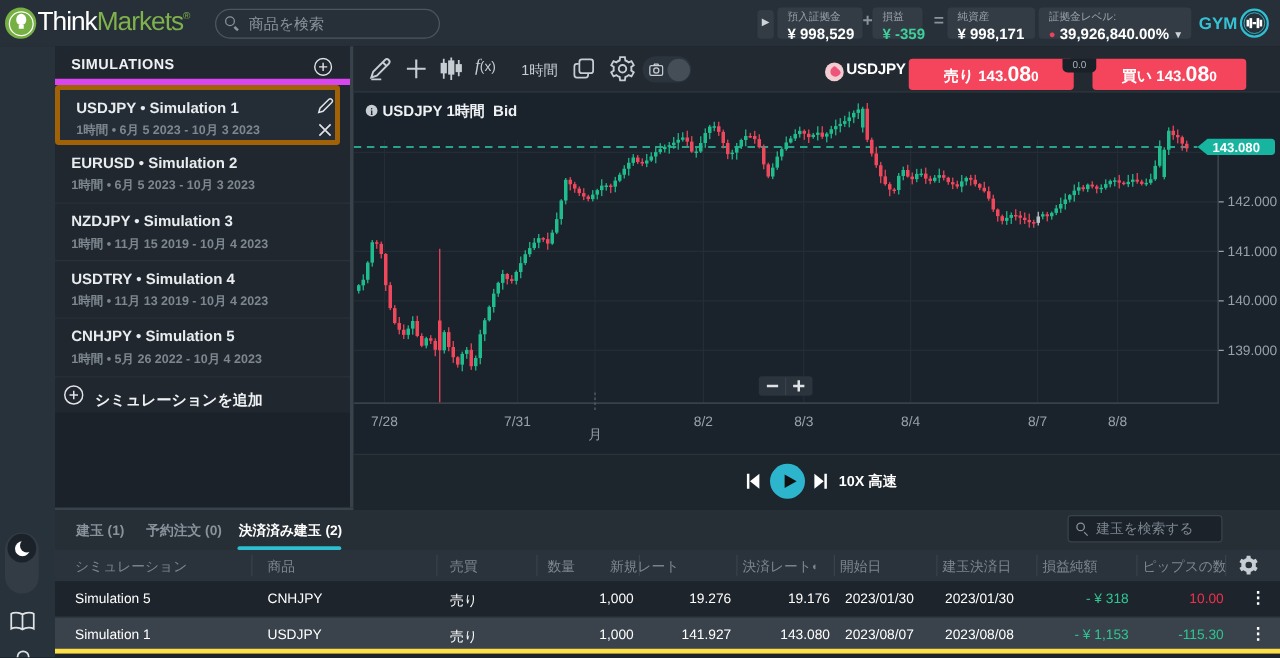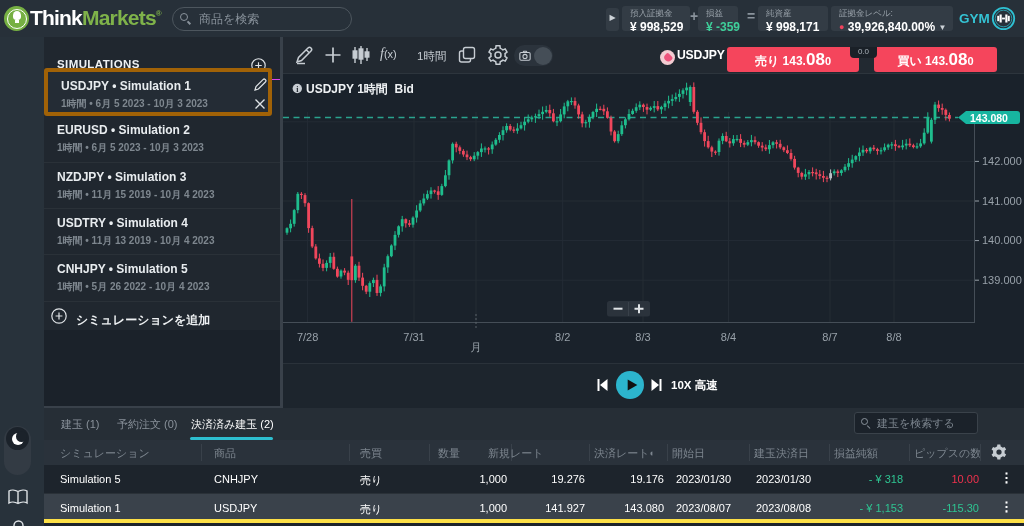--- a/index.html
+++ b/index.html
@@ -5,39 +5,39 @@
 html,body{width:1024px;height:526px;overflow:hidden;background:#1a222b;
  font-family:"Liberation Sans",sans-serif;-webkit-font-smoothing:antialiased}
 .abs{position:absolute}
 #page{position:relative;width:1024px;height:526px}
 
 #hdr{position:absolute;left:0;top:0;width:1024px;height:37px;background:#273039}
 .logoCircle{position:absolute;left:4px;top:6px;width:25px;height:25px;border-radius:50%;background:#76b043}
 .logoCircle:before{content:"";position:absolute;left:2.5px;top:2.5px;width:18px;height:18px;border:1px solid #fff;border-radius:50%}
 .bulb{position:absolute;left:12.5px;top:10.5px;width:8px;height:9px;background:#fff;border-radius:50% 50% 42% 42%}
 .bulb:after{content:"";position:absolute;left:2px;top:9.8px;width:4px;height:2.6px;background:#fff}
-.lg1{position:absolute;left:30px;top:6px;font-size:21px;font-weight:bold;color:#fff;letter-spacing:-0.8px}
+.lg1{position:absolute;left:30px;top:6px;font-size:21px;font-weight:normal;color:#fff;letter-spacing:-0.8px}
 .lg2{color:#7fb24a}
 .srch{position:absolute;left:172px;top:7px;width:180px;height:24px;border:1px solid #4d565e;border-radius:12px;background:#273039;color:#8a939c;font-size:12px;line-height:22px;padding-left:26px}
 .srchIco{position:absolute;left:180px;top:13px;width:8px;height:8px;border:1.4px solid #8a939c;border-radius:50%}
 .srchIco:after{content:"";position:absolute;left:6.5px;top:6.5px;width:1.5px;height:4px;background:#8a939c;transform:rotate(-45deg)}
 .caretBox{position:absolute;left:606px;top:8px;width:13px;height:23px;background:#333c45;border-radius:3px;color:#cdd3d8;font-size:8px;text-align:center;line-height:19px}
 .mbox{position:absolute;top:6px;height:25px;background:#333c45;border-radius:3px;padding:2px 8px 0 8px}
 .mlab{font-size:8.5px;color:#99a2aa;white-space:nowrap}
 .mval{font-size:12px;color:#fff;font-weight:bold;white-space:nowrap;margin-top:0px}
 .opGrey{position:absolute;top:8px;color:#8a939c;font-size:14px;font-weight:bold}
 .gym{position:absolute;left:959px;top:11px;color:#35c3d4;font-size:13.5px;font-weight:bold}
 
 #rail{position:absolute;left:0;top:37px;width:44px;height:489px;background:#28323b}
 .moonPill{position:absolute;left:4px;top:389px;width:27px;height:49px;background:#333b44;border-radius:14px}
 .moonKnob{position:absolute;left:6px;top:390px;width:23px;height:23px;border-radius:50%;background:#1b222a}.moon{position:absolute;left:12px;top:396px;width:12px;height:12px;border-radius:50%;background:#fff}
 .moon:after{content:"";position:absolute;left:3.5px;top:-2.5px;width:11px;height:11px;border-radius:50%;background:#1b222a}
 
 #side{position:absolute;left:44px;top:37px;width:237px;height:371px;background:#20272f}
-#sideHd{position:absolute;left:0;top:12px;width:237px;height:31px;border-bottom:1px solid #d946ef}
+#sideHd{position:absolute;left:0;top:0;width:237px;height:31px;border-bottom:5px solid #d946ef}
 .sideTitle{position:absolute;left:13px;top:9px;font-size:11.5px;font-weight:bold;color:#eef1f3;letter-spacing:0.4px}
 .item{position:absolute;left:0;width:237px;height:46px;border-bottom:1px solid #2a3138}
 .iTitle{position:absolute;left:13px;top:7px;font-size:12px;font-weight:bold;color:#e8ecef}
 .iSub{position:absolute;left:13px;top:25px;font-size:10px;font-weight:bold;color:#7e878f}
 .sel{background:#242c35;border:4px solid #a16207;border-radius:3px;width:228px}
 .addRow{position:absolute;left:7px;top:268px;width:220px;height:30px}
 .addTxt{position:absolute;left:25px;top:7px;font-size:12px;font-weight:bold;color:#eef1f3}
 
 #vdiv{position:absolute;left:280px;top:37px;width:3px;height:369px;background:#39414a}
 #hdiv{position:absolute;left:44px;top:406px;width:980px;height:2px;background:#39414a}
@@ -52,21 +52,21 @@
 .btn{position:absolute;top:10px;height:25px;background:#f5455c;border-radius:3px;color:#fff;text-align:center}
 .btnIn{font-size:12px;font-weight:bold;line-height:25px}
 .big{font-size:17px;font-weight:bold;letter-spacing:0px}
 .spread{position:absolute;left:567px;top:10px;width:27px;height:11px;background:#1a2027;border-radius:0 0 4px 4px;color:#aab2ba;font-size:8px;text-align:center;line-height:10px;z-index:3}
 
 #ctrlBar{position:absolute;left:0;top:326px;width:741px;height:45px;background:#1d252d;border-top:1px solid #2a323a}
 .playCirc{position:absolute;left:333px;top:7px;width:28px;height:28px;border-radius:50%;background:#2cb5cd}
 .ctrlTxt{position:absolute;left:388px;top:14px;font-size:11.5px;font-weight:bold;color:#fff}
 
 #bottom{position:absolute;left:44px;top:408px;width:980px;height:118px;background:#262e36}
-.tab{position:absolute;top:9px;font-size:11px;font-weight:normal;color:#8a929b}
+.tab{position:absolute;top:9px;font-size:11px;font-weight:bold;color:#8a929b}
 .tabActive{color:#fff}
 .tabLine{position:absolute;left:146px;top:29px;width:83px;height:3px;background:#2dbecf;border-radius:2px}
 .bsrch{position:absolute;left:810px;top:4px;width:124px;height:22px;background:#1b222a;border:1px solid #3a424a;border-radius:3px;color:#7d868f;font-size:11px;line-height:20px;padding-left:22px}
 .bsrchIco{position:absolute;left:817px;top:10px;width:7px;height:7px;border:1.3px solid #8a939c;border-radius:50%}
 .bsrchIco:after{content:"";position:absolute;left:5.5px;top:5.5px;width:1.4px;height:3.6px;background:#8a939c;transform:rotate(-45deg)}
 #thead{position:absolute;left:0;top:32px;width:980px;height:25px;background:#2a323b}
 .th{position:absolute;top:6px;font-size:11px;color:#7d868f;white-space:nowrap}
 .tsep{position:absolute;top:4px;width:1px;height:17px;background:#39414a}
 .trow{position:absolute;left:0;width:980px;height:29px}
 .td{position:absolute;top:8px;font-size:11px;color:#fff;white-space:nowrap}

